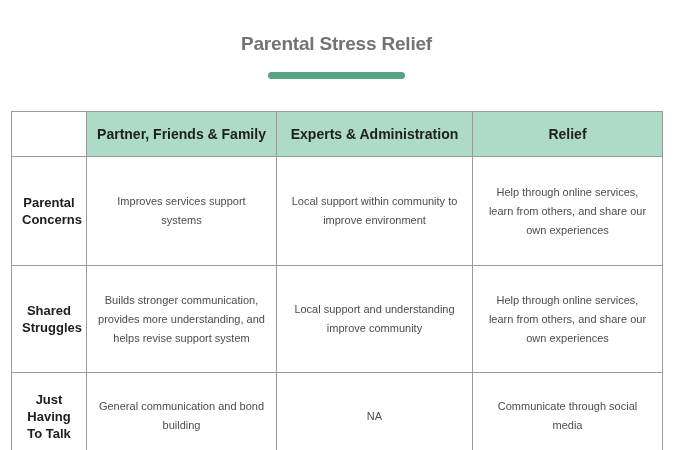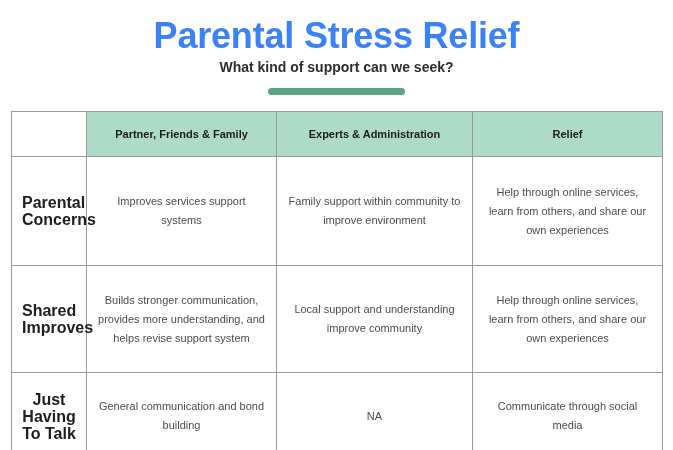--- a/index.html
+++ b/index.html
@@ -21,26 +21,26 @@
     position: relative;
     background: #ffffff;
   }
 
   
   .header {
     text-align: center;
     padding-top: 16px;
   }
   .title {
-    font-size: 36px;
+    font-size: 19px;
     font-weight: bold;
-    color: #3b82f6;
+    color: #737373;
     letter-spacing: -0.2px;
     line-height: 32px;
-    margin: 4px;
+    margin: 12px;
   }
   .subtitle {
     font-size: 14px;
     font-weight: bold;
     color: #2d2d2d;
     line-height: 18px;
     margin: 6px 0 0 0;
   }
   .divider-wrap {
     display: flex;
@@ -81,28 +81,28 @@
 
   
   th.corner {
     border: none;
     background: transparent;
   }
 
   th.col-head {
     background: #aedbc7;
     color: #20201f;
-    font-size: 11px;
+    font-size: 14px;
     font-weight: bold;
     height: 32px;
     line-height: 15px;
   }
 
   td.row-head {
-    font-size: 16px;
+    font-size: 13px;
     font-weight: bold;
     color: #20201f;
     line-height: 17px;
   }
 
   td.cell {
     font-size: 11px;
     font-weight: normal;
     color: #4c4c4c;
     line-height: 19px;
@@ -112,21 +112,20 @@
   tr.r2 td { height: 94px; }
   tr.r3 td { height: 74px; }
 </style>
 </head>
 <body>
 
 <div class="page">
 
   <div class="header">
     <h1 class="title">Parental Stress Relief</h1>
-    <p class="subtitle">What kind of support can we seek?</p>
     <div class="divider-wrap">
       <div class="divider-bar"></div>
     </div>
   </div>
 
   <div class="table-wrap">
     <table class="matrix">
       <colgroup>
         <col class="c-label">
         <col class="c-1">
@@ -138,25 +137,25 @@
           <th class="corner"></th>
           <th class="col-head">Partner, Friends &amp; Family</th>
           <th class="col-head">Experts &amp; Administration</th>
           <th class="col-head">Relief</th>
         </tr>
       </thead>
       <tbody>
         <tr class="r1">
           <td class="row-head">Parental Concerns</td>
           <td class="cell">Improves services support systems</td>
-          <td class="cell">Family support within community to improve environment</td>
+          <td class="cell">Local support within community to improve environment</td>
           <td class="cell">Help through online services, learn from others, and share our own experiences</td>
         </tr>
         <tr class="r2">
-          <td class="row-head">Shared Improves</td>
+          <td class="row-head">Shared Struggles</td>
           <td class="cell">Builds stronger communication, provides more understanding, and helps revise support system</td>
           <td class="cell">Local support and understanding improve community</td>
           <td class="cell">Help through online services, learn from others, and share our own experiences</td>
         </tr>
         <tr class="r3">
           <td class="row-head">Just Having To Talk</td>
           <td class="cell">General communication and bond building</td>
           <td class="cell">NA</td>
           <td class="cell">Communicate through social media</td>
         </tr>

